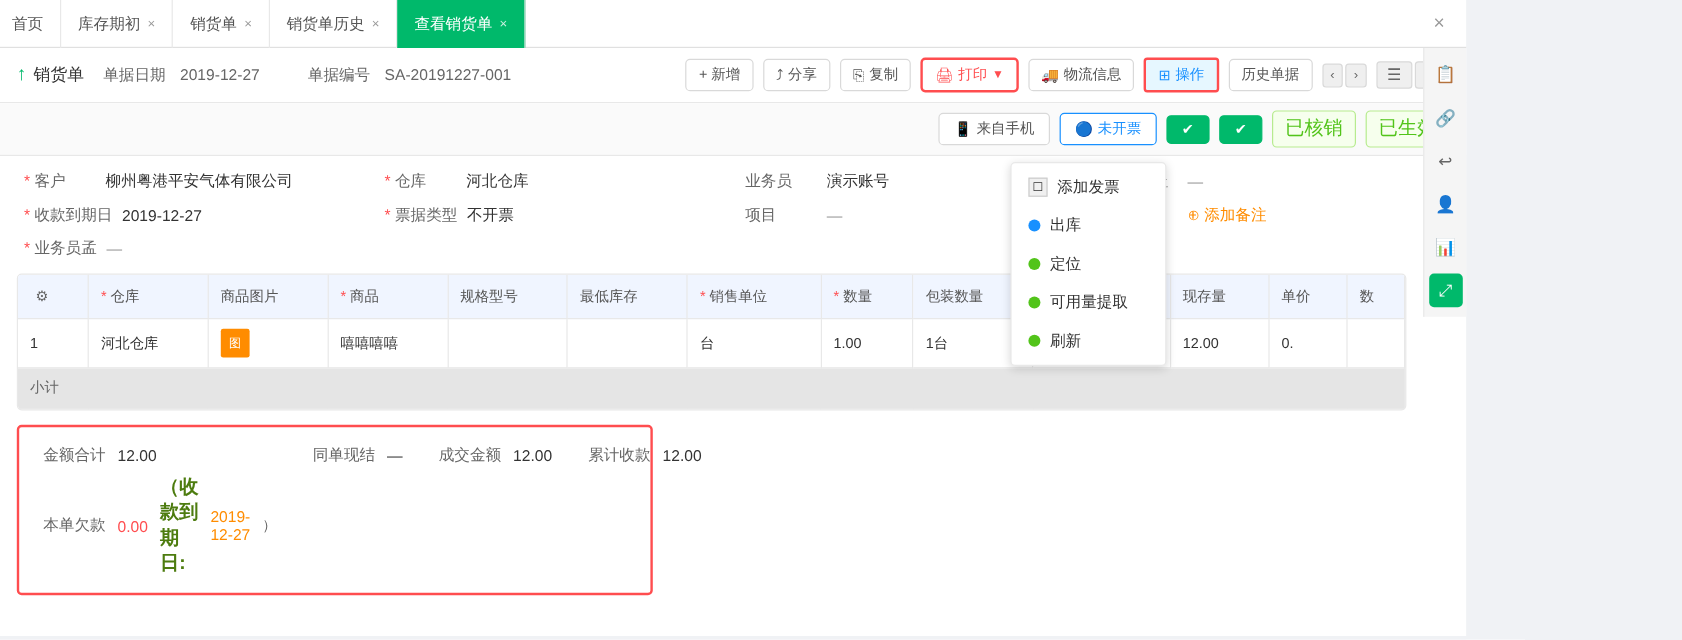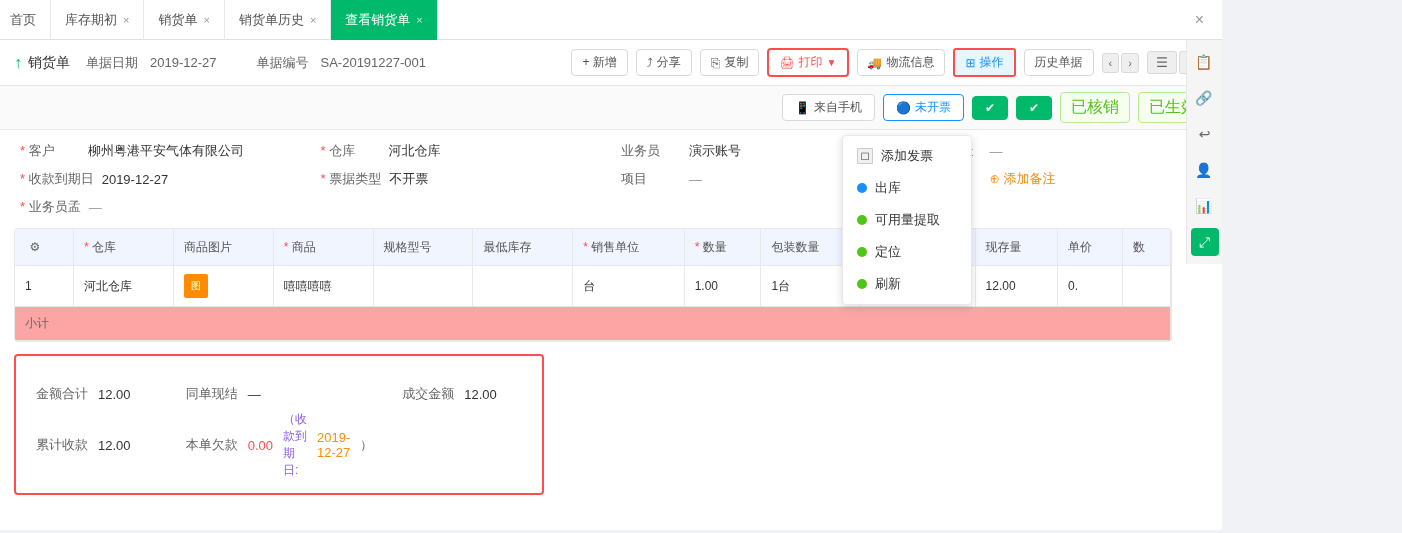--- a/index.html
+++ b/index.html
@@ -211,21 +211,21 @@
       font-weight: 500;
     }
     thead th.required::before { content: '* '; color: #ff4d4f; }
     tbody td {
       padding: 8px 10px;
       border-right: 1px solid #e8e8e8;
       border-bottom: 1px solid #e8e8e8;
       white-space: nowrap;
     }
     .subtotal-row td {
-      background: #fca5a5;
+      background: #e5e5e5;
       font-weight: 500;
       color: #666;
     }
     .product-img {
       width: 24px;
       height: 24px;
       background: #ff8c00;
       border-radius: 2px;
       display: inline-flex;
       align-items: center;
@@ -252,24 +252,23 @@
       max-width: 530px;
     }
     .payment-title {
       font-size: 14px;
       font-weight: 600;
       color: #333;
       margin-bottom: 12px;
     }
     .payment-grid {
       display: grid;
-      grid-template-columns: 1fr 1fr 1fr;
+      grid-template-columns: 1fr 1fr 1fr 1fr;
       gap: 8px 30px;
       font-size: 13px;
-      margin-top: 15px;
     }
     .payment-row {
       display: flex;
       align-items: center;
       gap: 10px;
     }
     .payment-label { color: #666; white-space: nowrap; }
     .payment-value { color: #333; }
     .payment-value.red { color: #ff4d4f; text-align: right; }
     .payment-value.orange { color: #ff8c00; }
@@ -540,43 +539,43 @@
           <span class="payment-label">成交金额</span>
           <span class="payment-value">12.00</span>
         </div>
         <div class="payment-row">
           <span class="payment-label">累计收款</span>
           <span class="payment-value">12.00</span>
         </div>
         <div class="payment-row">
           <span class="payment-label">本单欠款</span>
           <span class="payment-value red">0.00</span>
-          <span class="payment-value" style="color:#8b5cf6; font-size:12px;">（收款到期日: </span>
+          <span class="payment-value" style="color:#4d7c0f; font-size:16px;font-weight:bold;">（收款到期日: </span>
           <span class="payment-value orange">2019-12-27</span>
           <span class="payment-value" style="color:#666; font-size:12px;">）</span>
         </div>
       </div>
     </div>
 
     <div class="dropdown-menu">
       <div class="dropdown-item">
         <span style="display:inline-block; width:16px; height:16px; background:#f0f0f0; border:1px solid #ccc; font-size:10px; text-align:center; line-height:16px;">☐</span>
         <span>添加发票</span>
       </div>
       <div class="dropdown-item">
         <span class="dropdown-dot dot-blue"></span>
         <span>出库</span>
       </div>
       <div class="dropdown-item">
         <span class="dropdown-dot dot-green"></span>
-        <span>可用量提取</span>
+        <span>定位</span>
       </div>
       <div class="dropdown-item">
         <span class="dropdown-dot dot-green"></span>
-        <span>定位</span>
+        <span>可用量提取</span>
       </div>
       <div class="dropdown-item">
         <span class="dropdown-dot dot-green"></span>
         <span>刷新</span>
       </div>
     </div>
 
     <div class="right-sidebar">
       <div class="sidebar-icon">📋</div>
       <div class="sidebar-icon">🔗</div>

